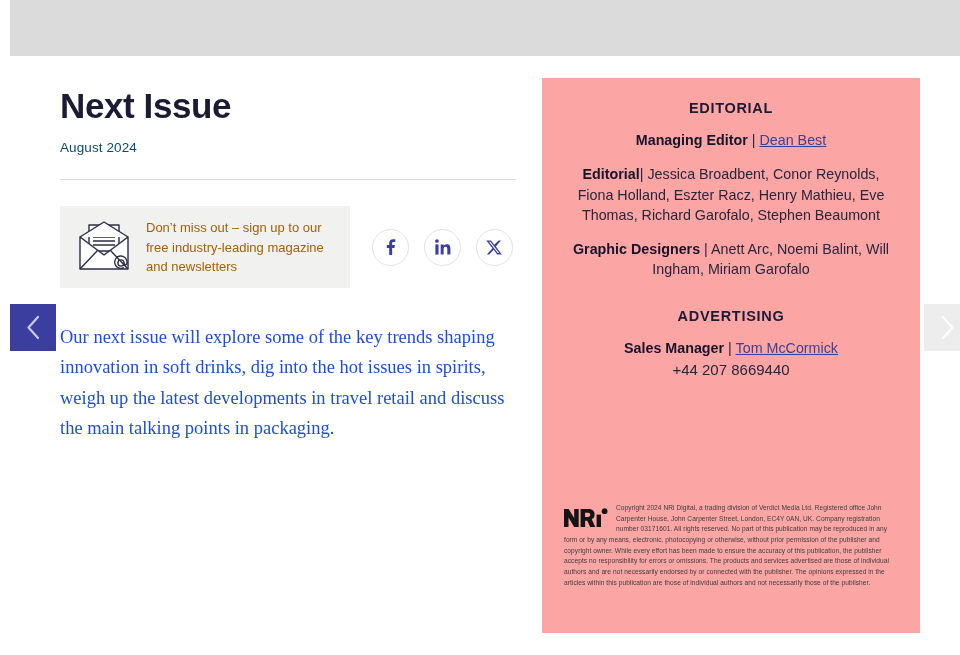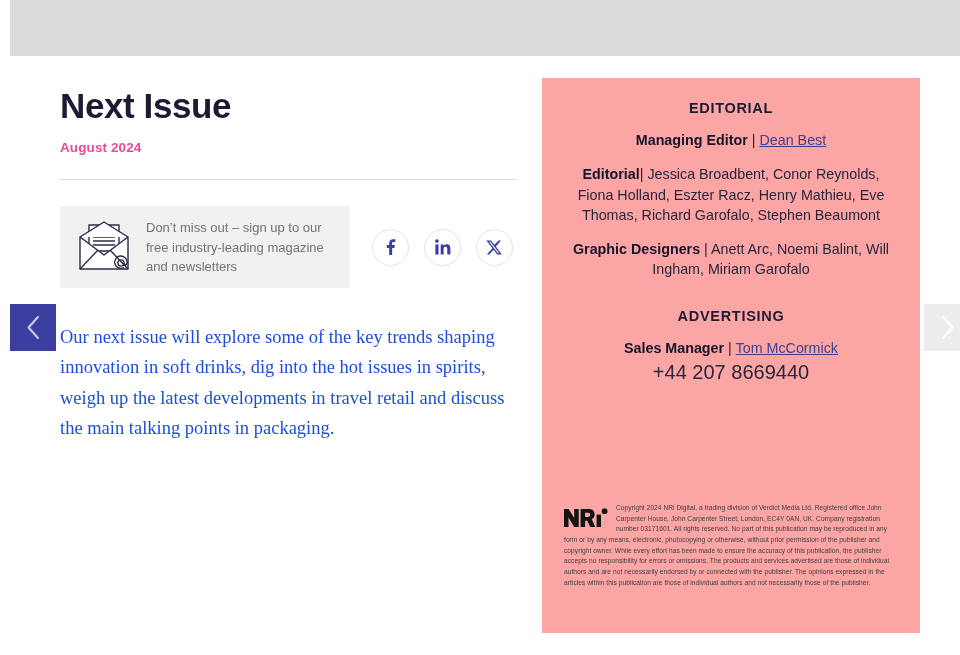--- a/index.html
+++ b/index.html
@@ -58,22 +58,22 @@
     font-size: 35px;
     font-weight: 700;
     color: #1b1b33;
     letter-spacing: -0.4px;
     line-height: 1.15;
   }
 
   .issue-date {
     margin-top: 14px;
     font-size: 13.5px;
-    font-weight: 700;
-    color: #ec4899;
+    font-weight: 400;
+    color: #0c4a6e;
     letter-spacing: 0.1px;
   }
 
   .divider {
     margin-top: 24px;
     width: 456px;
     height: 1px;
     background: #dededc;
   }
 
@@ -92,21 +92,21 @@
     align-items: center;
     padding: 0 14px 0 16px;
   }
 
   .envelope-icon { flex: 0 0 auto; width: 60px; height: 56px; }
 
   .promo-text {
     margin-left: 10px;
     font-size: 13px;
     line-height: 1.48;
-    color: #737373;
+    color: #a16207;
   }
 
   .social-list {
     display: flex;
     align-items: center;
     margin-left: 22px;
   }
 
   .social-btn {
     width: 37px;
@@ -164,21 +164,21 @@
   .mast-sep { color: #26263c; }
 
   .mast-link {
     color: #3f3f8c;
     text-decoration: underline;
     cursor: pointer;
   }
 
   .mast-phone {
     margin-top: 3px;
-    font-size: 20px;
+    font-size: 15px;
     color: #26263c;
   }
 
   .powered-block {
     margin-top: 28px;
     font-size: 13px;
     line-height: 1.45;
     color: #26263c;
   }
   .powered-block b { font-weight: 700; color: #14142b; }

